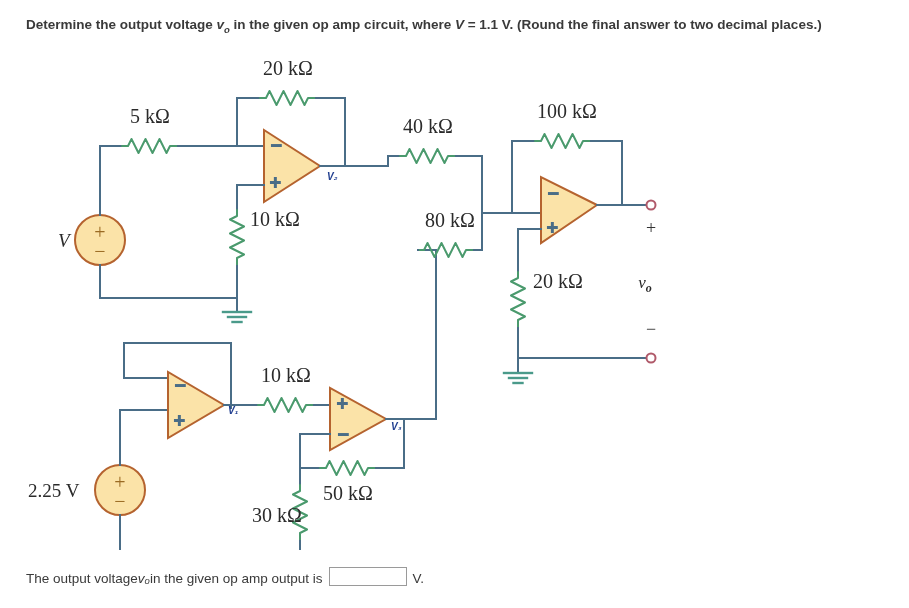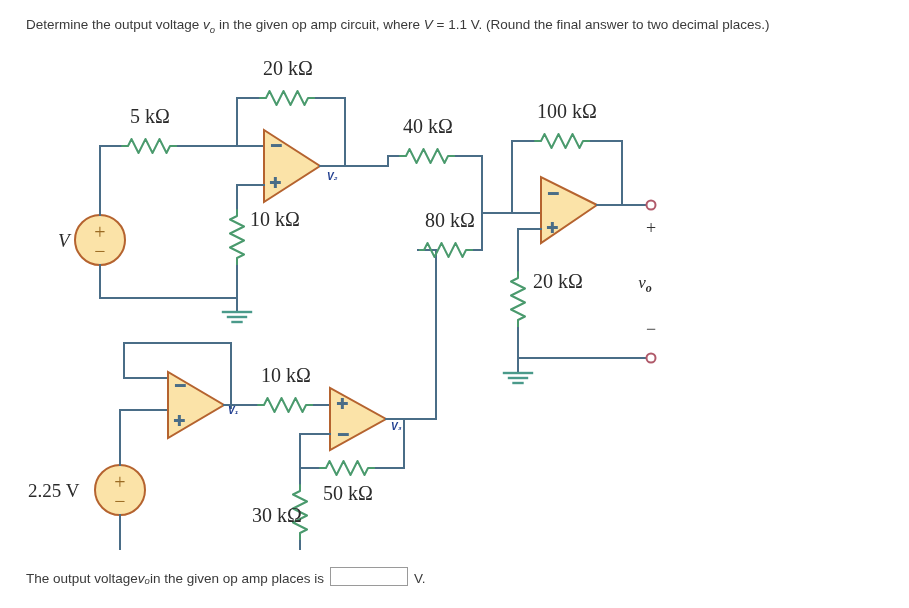--- a/index.html
+++ b/index.html
@@ -5,20 +5,21 @@
   html,body{margin:0;padding:0;background:#ffffff;}
   body{
     width:909px;height:608px;position:relative;overflow:hidden;
     font-family:"Liberation Sans",sans-serif;
     color:#333333;
   }
   #question-text{
     position:absolute;left:26px;top:16px;width:870px;
     font-size:13.5px;line-height:18px;color:#3a3a3a;
     white-space:nowrap;
+    font-weight:bold;
   }
   #question-text .it{font-style:italic;}
   #question-text sub{font-size:9.5px;font-style:italic;}
   #circuit-wrap{position:absolute;left:0;top:40px;width:909px;height:510px;}
   svg{display:block;}
   .lbl{font-family:"Liberation Serif",serif;font-size:20px;fill:#2b2b2b;}
   .lbl-src{font-family:"Liberation Serif",serif;font-size:19px;fill:#2b2b2b;}
   .lbl-v{font-family:"Liberation Serif",serif;font-style:italic;font-size:19px;fill:#2b2b2b;}
   .node-lbl{font-family:"Liberation Sans",sans-serif;font-weight:bold;font-style:italic;
             font-size:10px;fill:#1f3d8f;}
@@ -201,16 +202,16 @@
   <text class="pm" x="651" y="295" text-anchor="middle">−</text>
   <text x="645" y="248" text-anchor="middle" font-family="Liberation Serif, serif" font-style="italic" font-size="17" fill="#2b2b2b"><tspan>v</tspan><tspan dy="4" font-size="12" font-weight="bold">o</tspan></text>
 
 </svg>
 </div>
 
 <div id="answer-line">
   <span>The output voltage </span>
     <span class="it">v</span>
     <sub>o</sub>
-    <span> in the given op amp places is</span>
+    <span> in the given op amp output is</span>
   <input id="answer-input" type="text" placeholder="" style="">
   <span>V.</span>
 </div>
 
 </body></html>

